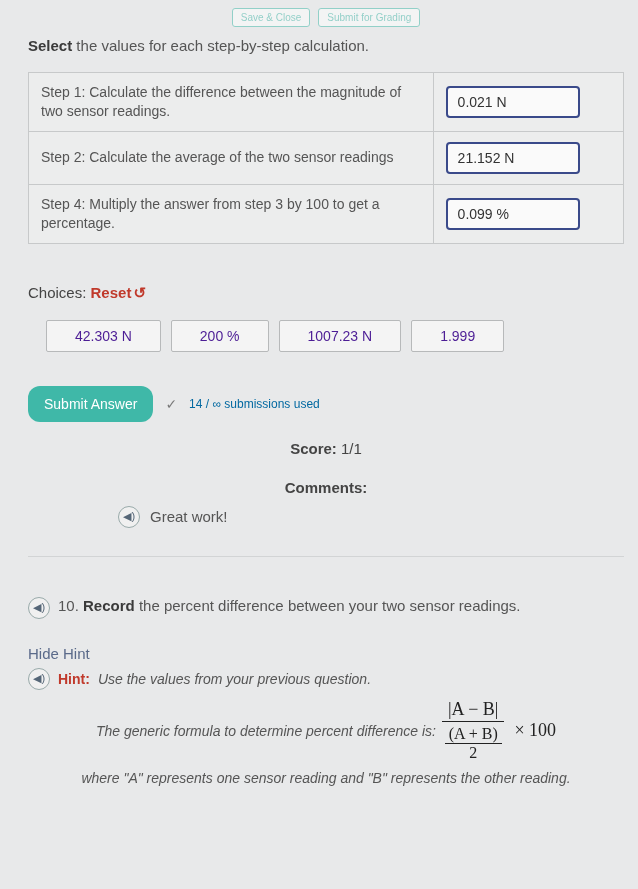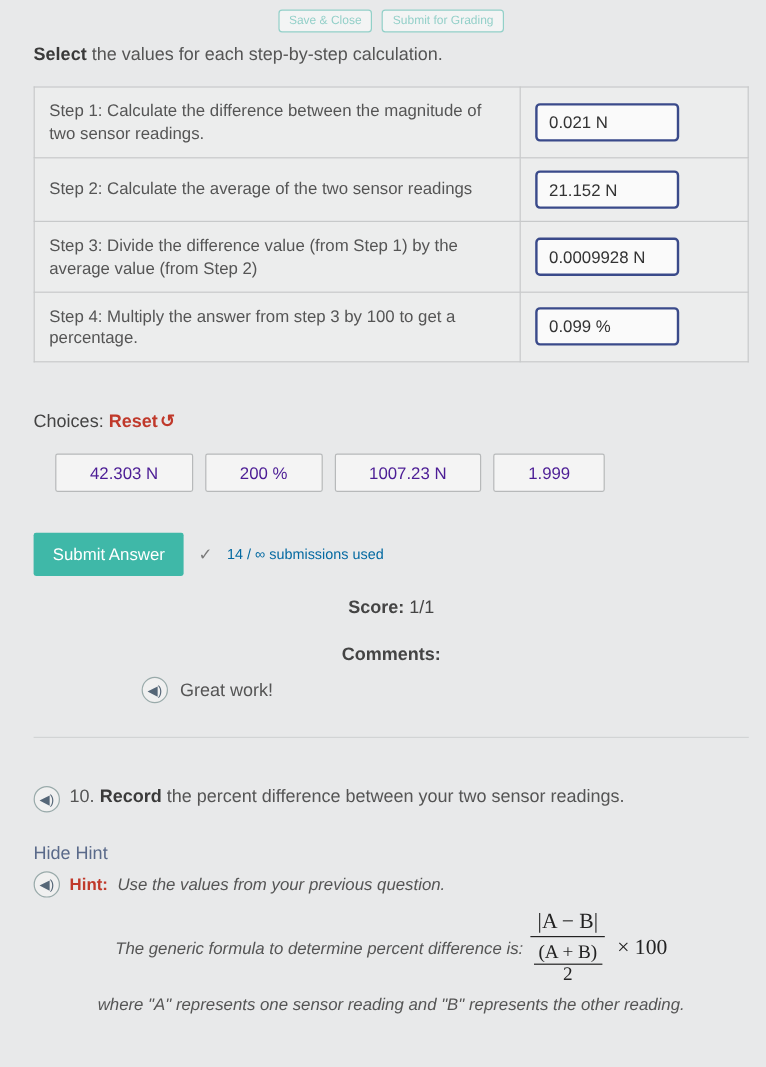--- a/index.html
+++ b/index.html
@@ -13,36 +13,36 @@
   }
   .page { padding: 8px 14px 20px 28px; }
   .top-btns { display:flex; gap:8px; justify-content:center; margin-bottom:10px; opacity:.5;}
   .top-btn { border:1px solid #3fb8a8; color:#3fb8a8; background:#fff; font-size:10px; padding:3px 8px; border-radius:3px;}
   .instr { color:#555; font-size:15px; margin: 6px 0 18px 0; }
   .instr b { color:#3a3a3a; }
   .steps-table { width:100%; border-collapse: collapse; background:#eceded; }
   .steps-table td { border:1px solid #c7c9ca; padding:10px 12px; vertical-align:middle; color:#555; }
   .steps-table td:first-child { width:68%; font-size:14px; line-height:1.35; }
   .val-box {
-    display:block; width: 120px; padding:6px 10px;
+    display:block; width: 134px; padding:6px 10px;
     background:#fafafa; border:2px solid #3a4a8a; color:#333;
     font-size:14px; border-radius:4px;
   }
   .choices-row { margin-top:40px; font-size:15px; color:#444; }
   .reset-link { color:#c0392b; font-weight:600; cursor:pointer; }
   .reset-icon { display:inline-block; margin-left:2px; }
   .chips { display:flex; gap:10px; margin:18px 0 0 18px; flex-wrap:wrap; }
   .chip {
     border:1px solid #b7b9ba; background:#f4f4f4; color:#4c1d95;
     padding:7px 28px; font-size:14px; border-radius:2px; cursor:pointer;
   }
   .submit-row { display:flex; align-items:center; gap:12px; margin-top:34px; }
   .submit-btn {
     background:#3fb8a8; color:#fff; border:none; padding:10px 16px;
-    font-size:14px; border-radius:2px; cursor:pointer;
+    font-size:14px; border-radius:12px; cursor:pointer;
   }
   .check-icon { color:#7a7a7a; font-size:14px; }
   .subs-used { color:#0369a1; font-size:12px; }
   .score-row { display:flex; align-items:center; gap:22px; margin-top:18px; font-size:15px; color:#444;flex-direction:column;}
   .comments-block { margin-top:10px; display:flex; align-items:center; gap:10px; padding-left:90px;}
   .sound-icon {
     display:inline-flex; width:22px; height:22px; border:1px solid #9aa;
     border-radius:50%; align-items:center; justify-content:center;
     font-size:11px; color:#567; background:#f0f0f0;
   }
@@ -82,26 +82,20 @@
         <tr>
           <td>Step 1: Calculate the difference between the magnitude of two sensor readings.</td>
           <td>
             <div class="val-box">0.021 N</div>
           </td>
         </tr>
         <tr>
           <td>Step 2: Calculate the average of the two sensor readings</td>
           <td>
             <div class="val-box">21.152 N</div>
-          </td>
-        </tr>
-        <tr>
-          <td>Step 3: Divide the difference value (from Step 1) by the average value (from Step 2)</td>
-          <td>
-            <div class="val-box">0.0009928 N</div>
           </td>
         </tr>
         <tr>
           <td>Step 4: Multiply the answer from step 3 by 100 to get a percentage.</td>
           <td>
             <div class="val-box">0.099 %</div>
           </td>
         </tr>
       </tbody>
   </table>

